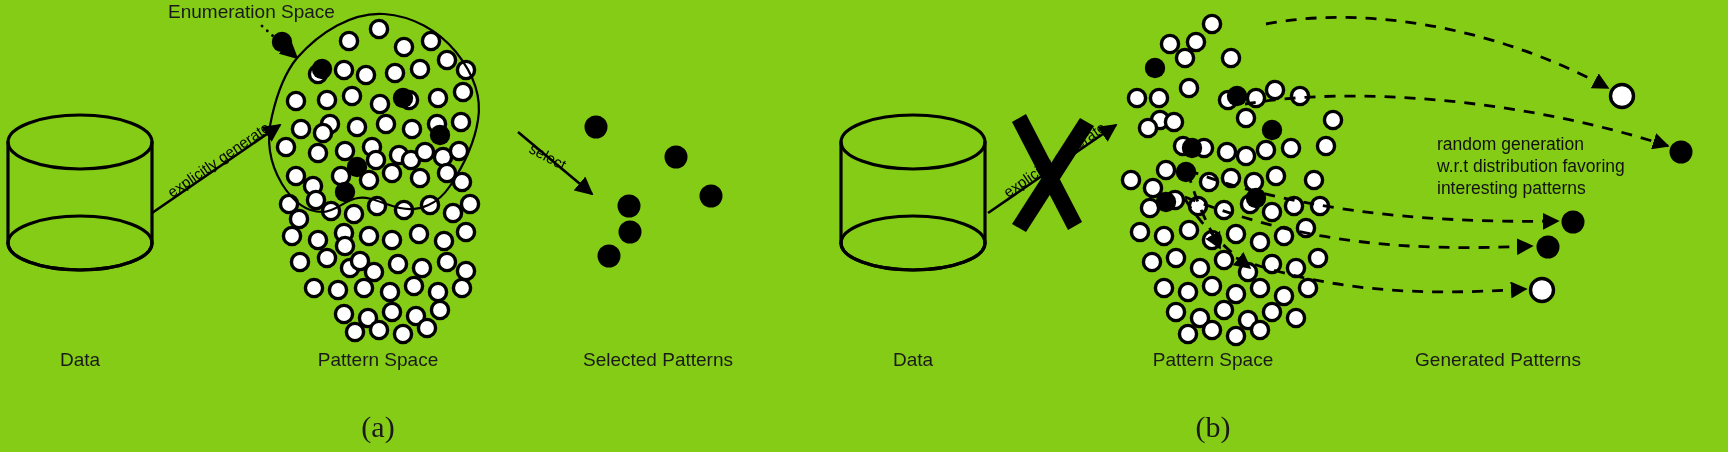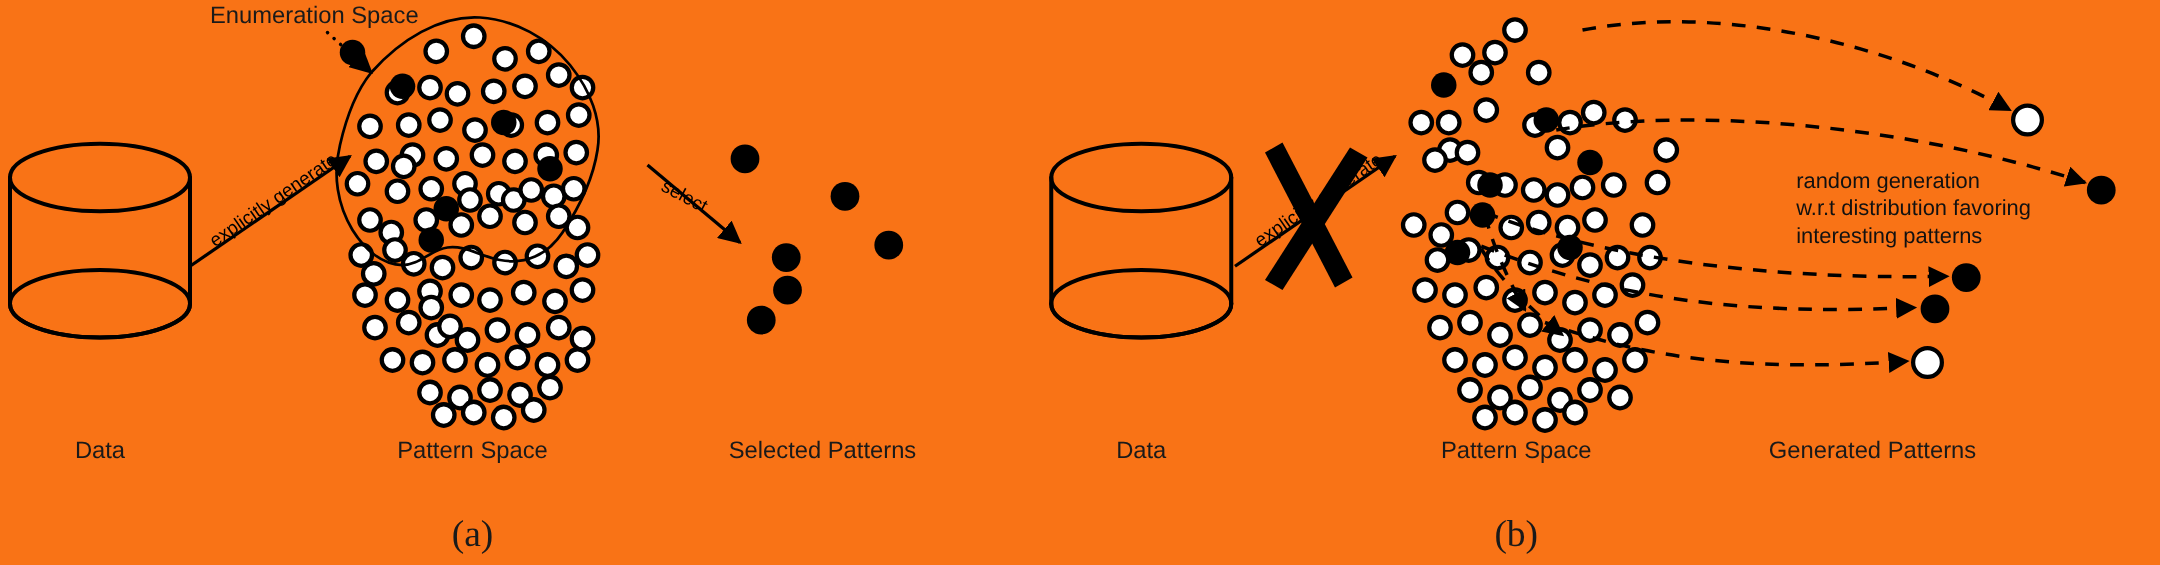--- a/index.html
+++ b/index.html
@@ -7,21 +7,21 @@
     padding: 0;
     background: #ffffff;
   }
   body {
     font-family: "Liberation Sans", sans-serif;
   }
   #figure {
     position: relative;
     width: 1728px;
     height: 452px;
-    background: #f97316;
+    background: #84cc16;
     overflow: hidden;
   }
   svg.canvas {
     position: absolute;
     left: 0;
     top: 0;
     width: 1728px;
     height: 452px;
     display: block;
   }

